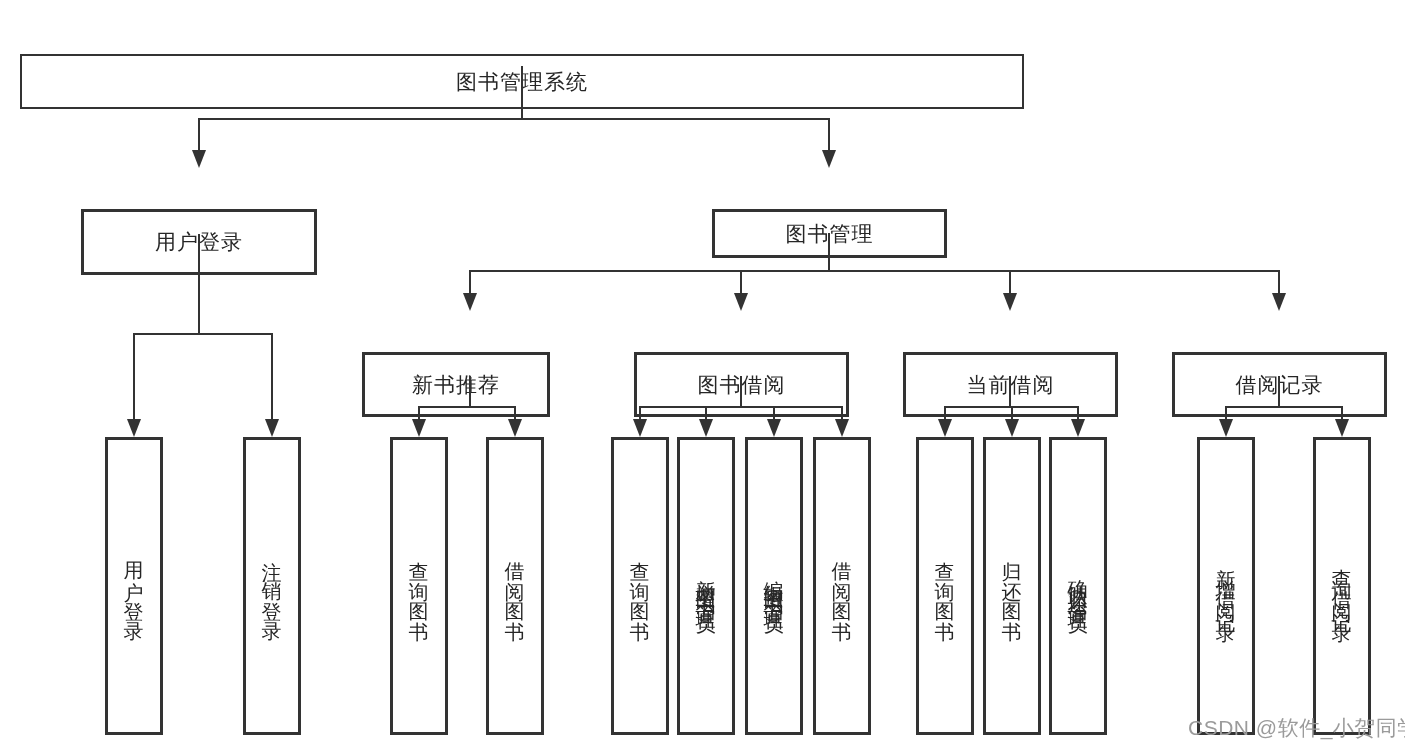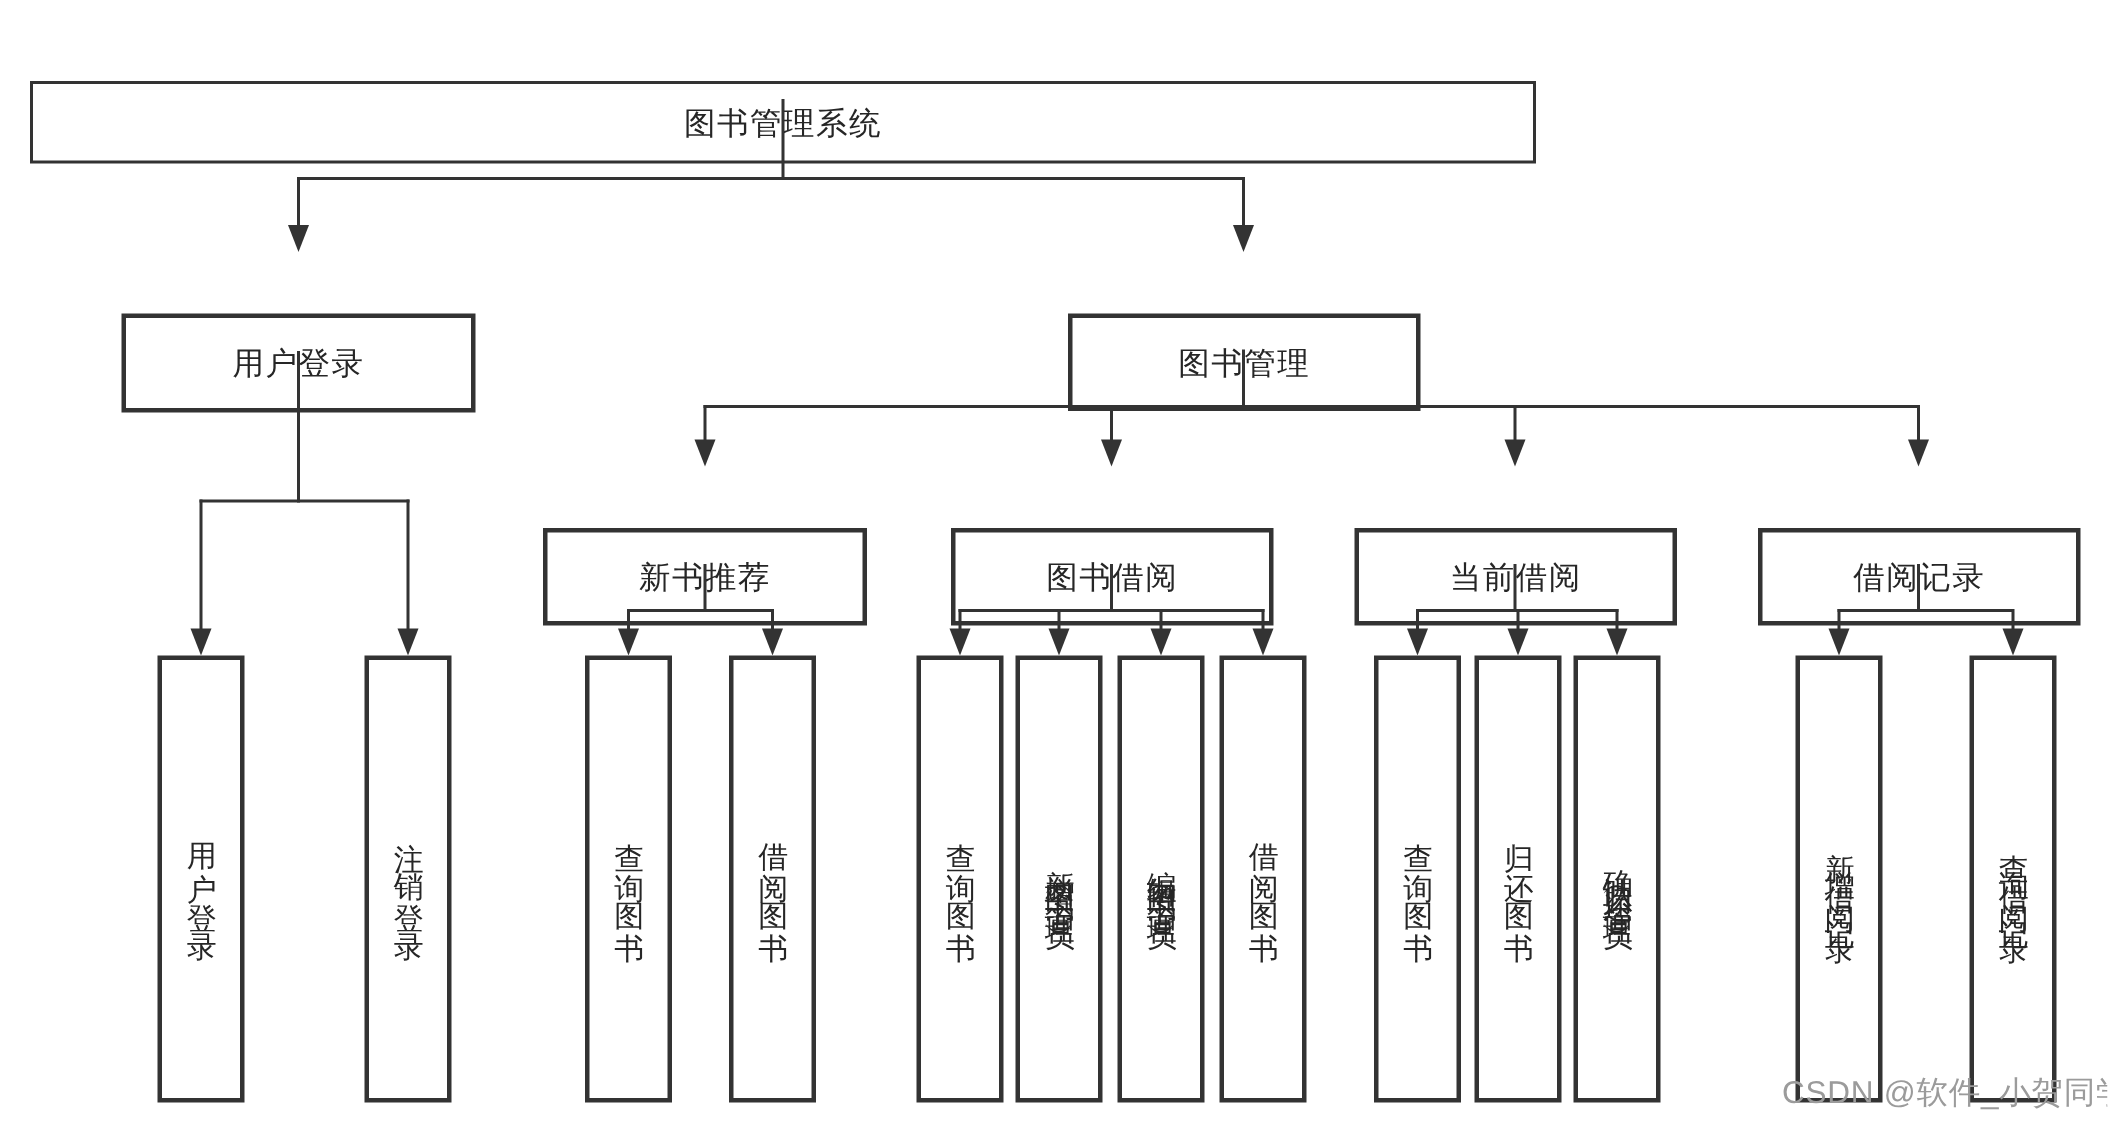--- a/index.html
+++ b/index.html
@@ -43,21 +43,21 @@
   <div class="vl" style="left:521px;top:66px;height:54px"></div>
   <div class="hl" style="left:198px;top:118px;width:632px"></div>
   <div class="vl" style="left:198px;top:118px;height:36px"></div>
   <div class="arr" style="left:192px;top:150px"></div>
   <div class="vl" style="left:828px;top:118px;height:36px"></div>
   <div class="arr" style="left:822px;top:150px"></div>
 
   <div class="box hnode" style="left:81px;top:168px;width:236px;height:66px">
     <span>用户登录</span>
   </div>
-  <div class="box hnode" style="left:712px;top:168px;width:235px;height:65px">
+  <div class="box hnode" style="left:712px;top:168px;width:235px;height:49px">
     <span>图书管理</span>
   </div>
 
   <div class="vl" style="left:198px;top:234px;height:101px"></div>
   <div class="hl" style="left:133px;top:333px;width:140px"></div>
   <div class="vl" style="left:133px;top:333px;height:90px"></div>
   <div class="arr" style="left:127px;top:419px"></div>
   <div class="vl" style="left:271px;top:333px;height:90px"></div>
   <div class="arr" style="left:265px;top:419px"></div>
 
@@ -65,21 +65,21 @@
   <div class="hl" style="left:469px;top:270px;width:811px"></div>
   <div class="vl" style="left:469px;top:270px;height:26px"></div>
   <div class="arr" style="left:463px;top:293px"></div>
   <div class="vl" style="left:740px;top:270px;height:26px"></div>
   <div class="arr" style="left:734px;top:293px"></div>
   <div class="vl" style="left:1009px;top:270px;height:26px"></div>
   <div class="arr" style="left:1003px;top:293px"></div>
   <div class="vl" style="left:1278px;top:270px;height:26px"></div>
   <div class="arr" style="left:1272px;top:293px"></div>
 
-  <div class="box hnode" style="left:362px;top:311px;width:216px;height:65px">
+  <div class="box hnode" style="left:362px;top:311px;width:188px;height:65px">
     <span>新书推荐</span>
   </div>
   <div class="box hnode" style="left:634px;top:311px;width:215px;height:65px">
     <span>图书借阅</span>
   </div>
   <div class="box hnode" style="left:1172px;top:311px;width:215px;height:65px">
     <span>借阅记录</span>
   </div>
   <div class="box hnode" style="left:903px;top:311px;width:215px;height:65px">
     <span>当前借阅</span>

